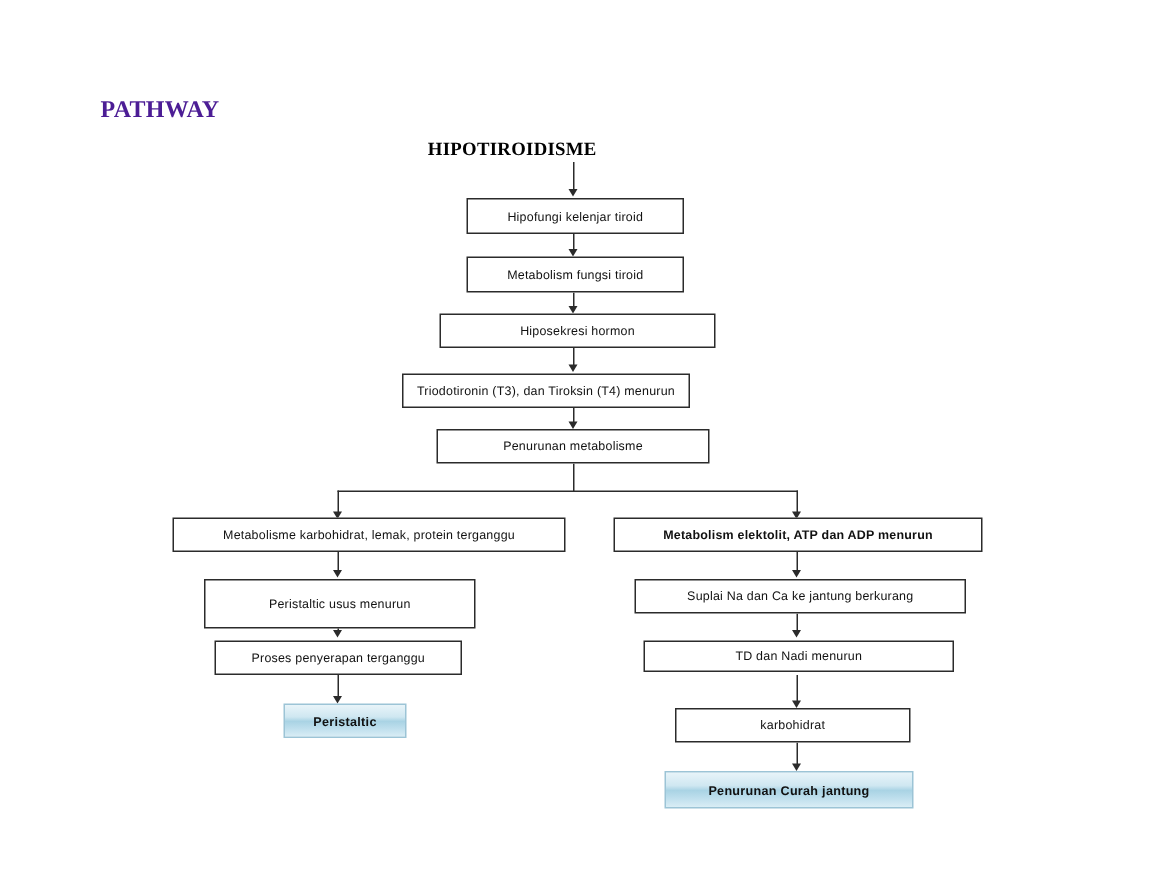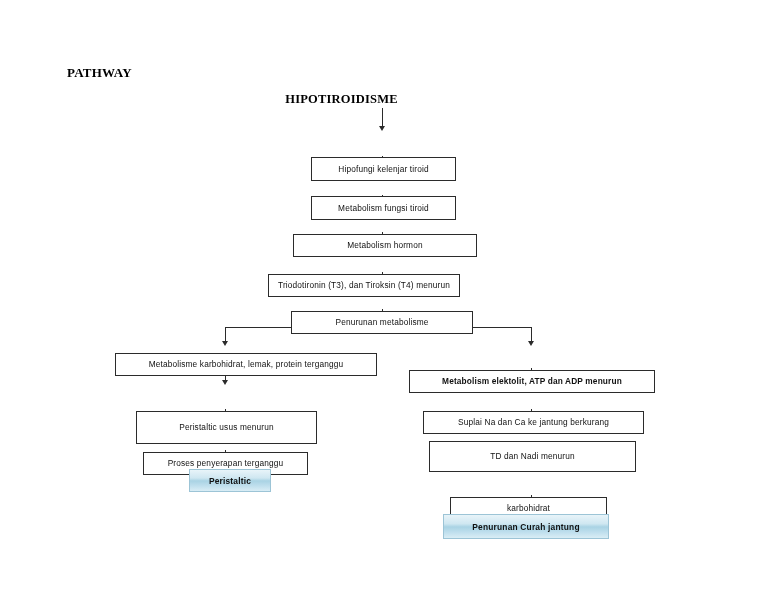--- a/index.html
+++ b/index.html
@@ -15,23 +15,23 @@
     font-family: "Liberation Sans", sans-serif;
     color: #000000;
   }
 
   .doc-title {
     position: absolute;
     left: 67px;
     top: 65px;
     font-family: "Liberation Serif", serif;
     font-weight: bold;
-    font-size: 13px;
+    font-size: 16px;
     letter-spacing: 0.2px;
-    color: #000000;
+    color: #4c1d95;
     white-space: nowrap;
   }
 
   .root-title {
     position: absolute;
     top: 92px;
     left: 0;
     width: 632px;
     text-align: center;
     font-family: "Liberation Serif", serif;
@@ -49,21 +49,20 @@
     border: 1px solid #2b2b2b;
     background: #ffffff;
     display: flex;
     align-items: center;
     justify-content: center;
     font-size: 8.3px;
     line-height: 1;
     letter-spacing: 0.15px;
     color: #111;
     white-space: nowrap;
-    margin-top: 25px;
   }
 
   
   .hbox {
     position: absolute;
     box-sizing: border-box;
     border: 1px solid #9cc4d6;
     background: linear-gradient(to bottom,
                 #e8f4f9 0%,
                 #cfe7f1 38%,
@@ -149,35 +148,35 @@
 <div class="vline" style="left:531px; top:450px; height:19px;"></div>
 <div class="arrowhead" style="left:527.5px; top:467px;"></div>
 
 <div class="vline" style="left:531px; top:495px; height:16px;"></div>
 <div class="arrowhead" style="left:527.5px; top:509px;"></div>
 
 <div class="fbox" style="left:311px; top:132px; width:145px; height:24px;">Hipofungi kelenjar tiroid</div>
 
 <div class="fbox" style="left:311px; top:171px; width:145px; height:24px;">Metabolism fungsi tiroid</div>
 
-<div class="fbox" style="left:293px; top:209px; width:184px; height:23px;">Metabolism hormon</div>
+<div class="fbox" style="left:293px; top:209px; width:184px; height:23px;">Hiposekresi hormon</div>
 
 <div class="fbox" style="left:268px; top:249px; width:192px; height:23px;">Triodotironin (T3), dan Tiroksin (T4) menurun</div>
 
 <div class="fbox" style="left:291px; top:286px; width:182px; height:23px;">Penurunan metabolisme</div>
 
-<div class="fbox" style="left:115px; top:328px; width:262px; height:23px;">Metabolisme karbohidrat, lemak, protein terganggu</div>
+<div class="fbox" style="left:115px; top:345px; width:262px; height:23px;">Metabolisme karbohidrat, lemak, protein terganggu</div>
 
 <div class="fbox" style="left:136px; top:386px; width:181px; height:33px;">Peristaltic usus menurun</div>
 
 <div class="fbox" style="left:143px; top:427px; width:165px; height:23px;">Proses penyerapan terganggu</div>
 
 <div class="hbox" style="left:189px; top:469px; width:82px; height:23px;">Peristaltic</div>
 
 <div class="fbox" style="left:409px; top:345px; width:246px; height:23px;font-weight:bold;">Metabolism elektolit, ATP dan ADP menurun</div>
 
 <div class="fbox" style="left:423px; top:386px; width:221px; height:23px;">Suplai Na dan Ca ke jantung berkurang</div>
 
-<div class="fbox" style="left:429px; top:416px; width:207px; height:31px;">TD dan Nadi menurun</div>
+<div class="fbox" style="left:429px; top:427px; width:207px; height:21px;">TD dan Nadi menurun</div>
 
 <div class="fbox" style="left:450px; top:472px; width:157px; height:23px;">karbohidrat</div>
 
 <div class="hbox" style="left:443px; top:514px; width:166px; height:25px;">Penurunan Curah jantung</div>
 
 </body></html>

